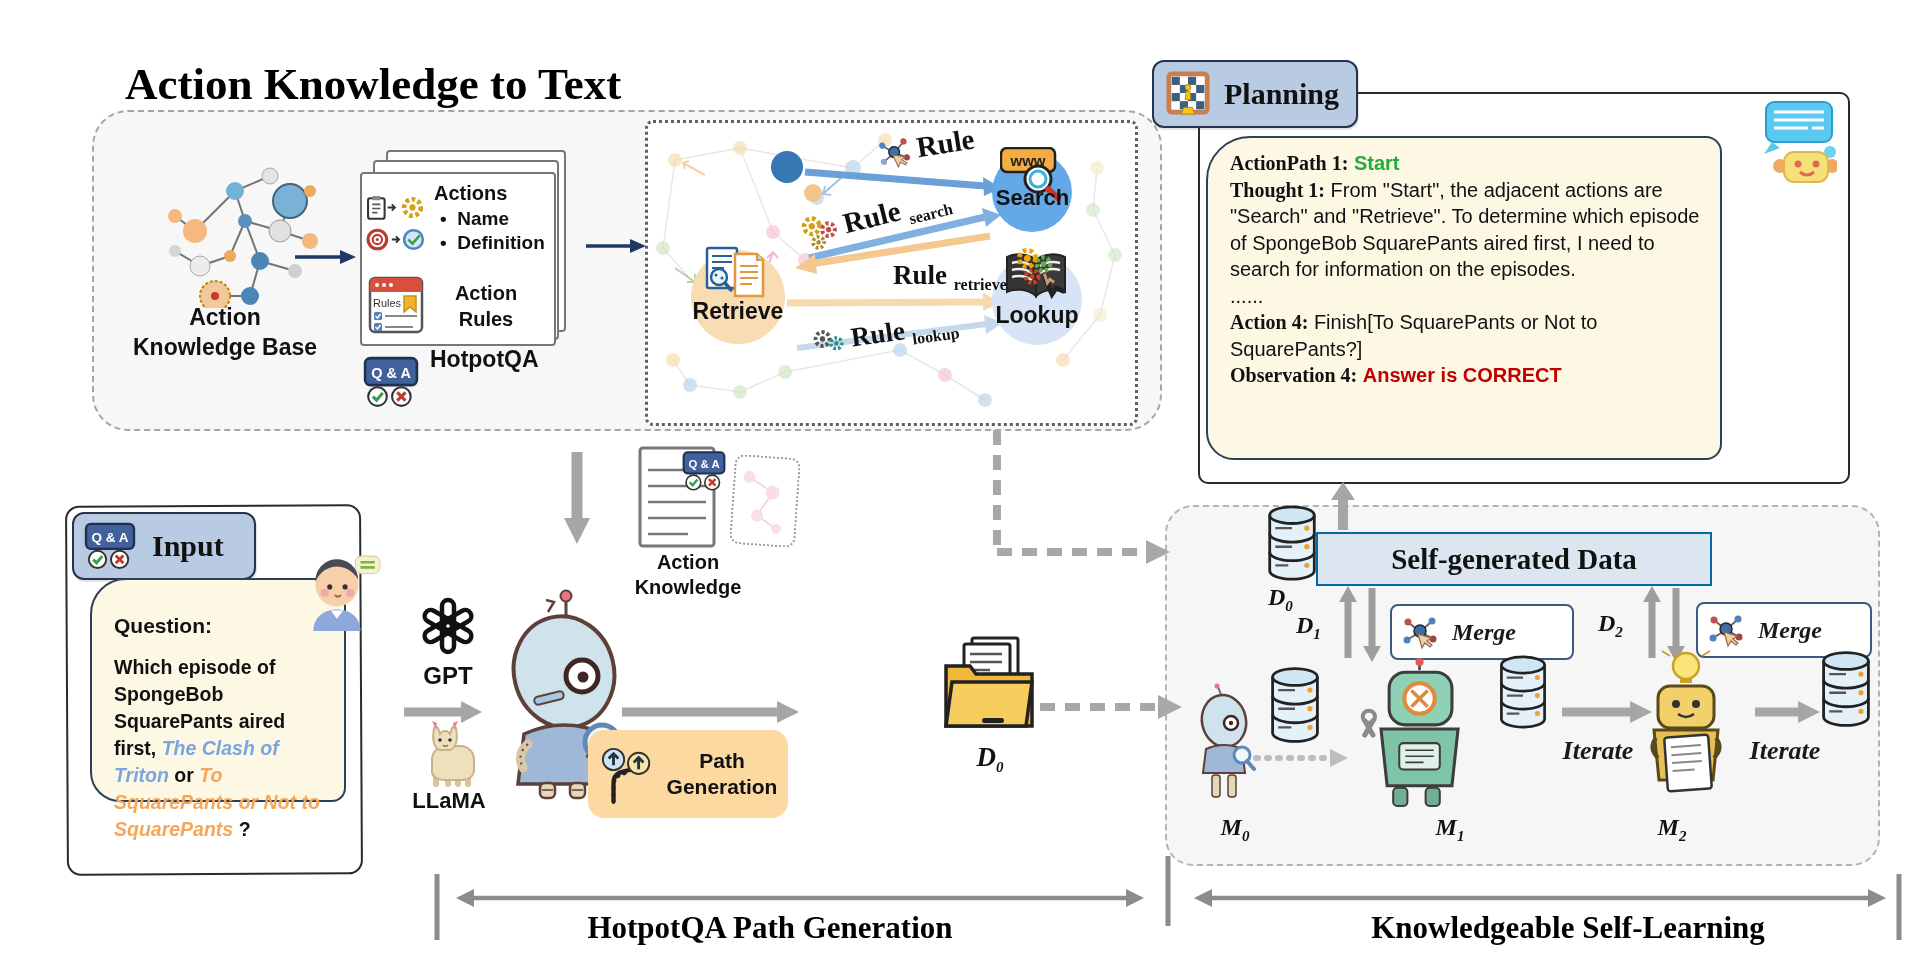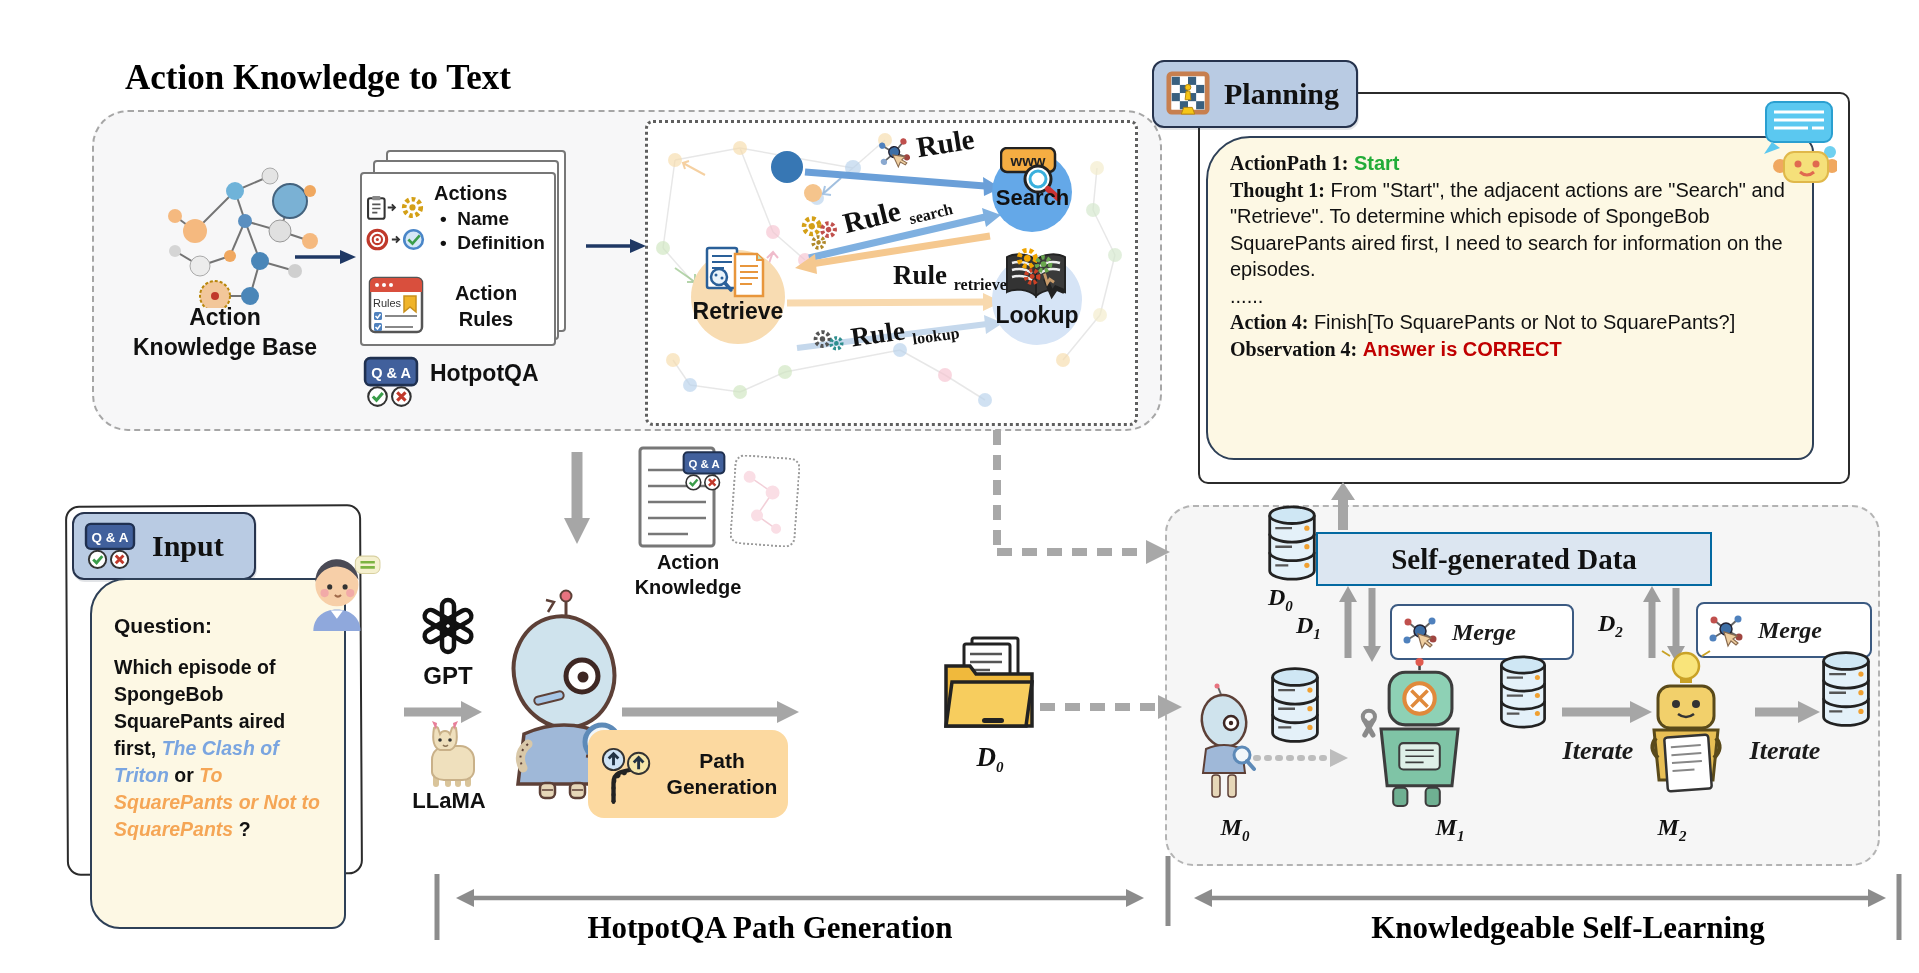--- a/index.html
+++ b/index.html
@@ -43,21 +43,21 @@
 <body>
 
 <div id="canvas">
 
   <div class="abs top-panel"></div>
   <div class="abs dotbox"></div>
   <div class="abs whitecard" style="left:66px;top:505px;width:292px;height:366px;border-radius:14px;transform:rotate(-.3deg);"></div>
   <div class="abs whitecard" style="left:1198px;top:92px;width:648px;height:388px;border-radius:10px;"></div>
   <div class="abs right-panel"></div>
 
-  <div class="abs serif b" style="left:125px;top:58px;font-size:35px;color:#000;">Action Knowledge to Text</div>
+  <div class="abs serif b" style="left:125px;top:58px;font-size:45px;color:#000;">Action Knowledge to Text</div>
 
   <svg class="abs" style="left:0;top:0;" width="1919" height="973">
 
     <line x1="295" y1="257" x2="340" y2="257" stroke="#1f3864" stroke-width="3.5"></line>
     <polygon points="340,250 356,257 340,264" fill="#1f3864"></polygon>
     <line x1="586" y1="246" x2="630" y2="246" stroke="#1f3864" stroke-width="3.5"></line>
     <polygon points="630,239 646,246 630,253" fill="#1f3864"></polygon>
 
     <line x1="577" y1="452" x2="577" y2="520" stroke="#a6a6a6" stroke-width="11"></line>
     <polygon points="564,518 590,518 577,544" fill="#a6a6a6"></polygon>
@@ -189,21 +189,21 @@
   </div>
 
   <svg class="abs" style="left:363px;top:356px;" width="56" height="52" viewBox="0 0 54 50">
     <rect x="2" y="2" width="50" height="26" rx="5" fill="#41609c" stroke="#1f3050" stroke-width="2.5"></rect>
     <text x="27" y="21" font-size="14" font-weight="bold" font-family="Liberation Sans" text-anchor="middle" fill="#fff">Q &amp; A</text>
     <circle cx="14" cy="39" r="9" fill="#fff" stroke="#333" stroke-width="2"></circle>
     <path d="M9.5,39 l3.5,3.5 6,-7" stroke="#3a9d4a" stroke-width="3" fill="none"></path>
     <circle cx="37" cy="39" r="9" fill="#fff" stroke="#333" stroke-width="2"></circle>
     <path d="M33,35 l8,8 M41,35 l-8,8" stroke="#c0392b" stroke-width="3"></path>
   </svg>
-  <div class="abs b" style="left:430px;top:360px;font-size:23px;color:#111;">HotpotQA</div>
+  <div class="abs b" style="left:430px;top:346px;font-size:23px;color:#111;">HotpotQA</div>
 
   <svg class="abs" style="left:645px;top:120px;" width="487" height="300" viewBox="0 0 487 300">
     <g opacity=".6" stroke="#d8d8d8" stroke-width="1.5">
       <line x1="30" y1="40" x2="95" y2="28"></line>
         <line x1="95" y1="28" x2="208" y2="48"></line>
       <line x1="30" y1="40" x2="18" y2="128"></line>
         <line x1="18" y1="128" x2="55" y2="170"></line>
       <line x1="95" y1="28" x2="128" y2="112"></line>
         <line x1="128" y1="112" x2="160" y2="140"></line>
       <line x1="208" y1="48" x2="172" y2="78"></line>
@@ -351,21 +351,21 @@
         <rect x="6" y="23" width="8.5" height="8.5"></rect>
           <rect x="23" y="23" width="8.5" height="8.5"></rect>
         <rect x="14.5" y="31.5" width="8.5" height="8.5"></rect>
           <rect x="31.5" y="31.5" width="8.5" height="8.5"></rect>
       </g>
       <circle cx="23" cy="17" r="3" fill="#f5c518" stroke="#b8860b"></circle>
       <path d="M20,30 h6 l-1,-9 h-4 z M16,45 h14 l-2.5,-7 h-9 z" fill="#f5c518" stroke="#b8860b"></path>
     </svg>
     <span class="serif b" style="font-size:30px;color:#111;margin-left:14px;">Planning</span>
   </div>
-  <div class="abs cream" style="left:1206px;top:136px;width:608px;height:324px;border-radius:44px 16px 16px 28px;padding:12px 16px 0 22px;box-sizing:border-box;">
+  <div class="abs cream" style="left:1206px;top:136px;width:516px;height:324px;border-radius:44px 16px 16px 28px;padding:12px 16px 0 22px;box-sizing:border-box;">
     <p class="pl"><span class="lbl">ActionPath 1:</span> <span class="val g">Start</span></p>
     <p class="pl"><span class="lbl">Thought 1:</span> <span class="val">From "Start", the adjacent actions are "Search" and "Retrieve". To determine which episode of SpongeBob SquarePants aired first, I need to search for information on the episodes.</span></p>
     <p class="pl"><span class="val">......</span></p>
     <p class="pl"><span class="lbl">Action 4:</span> <span class="val">Finish[To SquarePants or Not to SquarePants?]</span></p>
     <p class="pl"><span class="lbl">Observation 4:</span> <span class="val r">Answer is CORRECT</span></p>
   </div>
   <svg class="abs" style="left:1742px;top:100px;" width="95" height="85" viewBox="0 0 95 85">
     <rect x="24" y="2" width="66" height="40" rx="8" fill="#5bc8f0" stroke="#2a9fd0" stroke-width="2"></rect>
     <path d="M32,12 h50 M32,20 h50 M32,28 h34 M70,28 h12" stroke="#fff" stroke-width="3"></path>
     <path d="M30,42 l-8,12 16,-6 z" fill="#5bc8f0"></path>
@@ -496,21 +496,21 @@
     <svg style="margin-left:10px;" width="52" height="48" viewBox="0 0 54 50">
       <rect x="2" y="2" width="50" height="26" rx="5" fill="#41609c" stroke="#1f3050" stroke-width="2.5"></rect>
       <text x="27" y="21" font-size="14" font-weight="bold" font-family="Liberation Sans" text-anchor="middle" fill="#fff">Q &amp; A</text>
       <circle cx="14" cy="39" r="9" fill="#fff" stroke="#333" stroke-width="2"></circle>
       <path d="M9.5,39 l3.5,3.5 6,-7" stroke="#3a9d4a" stroke-width="3" fill="none"></path>
       <circle cx="37" cy="39" r="9" fill="#fff" stroke="#333" stroke-width="2"></circle>
       <path d="M33,35 l8,8 M41,35 l-8,8" stroke="#c0392b" stroke-width="3"></path>
     </svg>
     <span class="serif b" style="font-size:30px;color:#111;margin-left:16px;text-align:center;">Input</span>
   </div>
-  <div class="abs cream" style="left:90px;top:578px;width:256px;height:351px;border-radius:36px 14px 14px 30px;padding:34px 14px 0 22px;box-sizing:border-box;">
+  <div class="abs cream" style="left:90px;top:578px;width:256px;height:224px;border-radius:36px 14px 14px 30px;padding:34px 14px 0 22px;box-sizing:border-box;">
     <div class="b" style="font-size:21px;color:#111;margin-bottom:16px;">Question:</div>
     <div class="q">
       <span>Which episode of SpongeBob SquarePants aired first,</span>
       <span class="qb">The Clash of Triton</span>
       <span>or</span>
       <span class="qo">To SquarePants or Not to SquarePants</span>
       <span>?</span>
     </div>
   </div>
   <svg class="abs" style="left:300px;top:552px;" width="82" height="80" viewBox="0 0 80 78">

